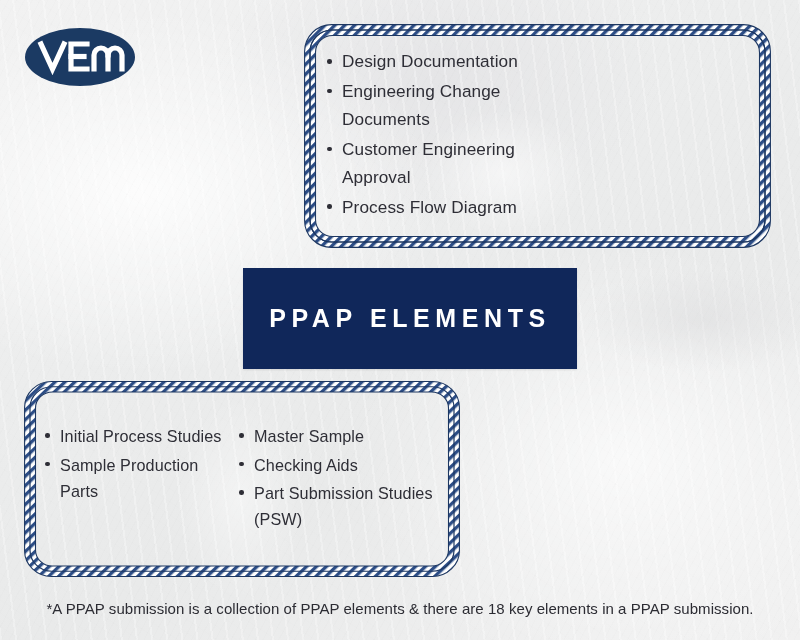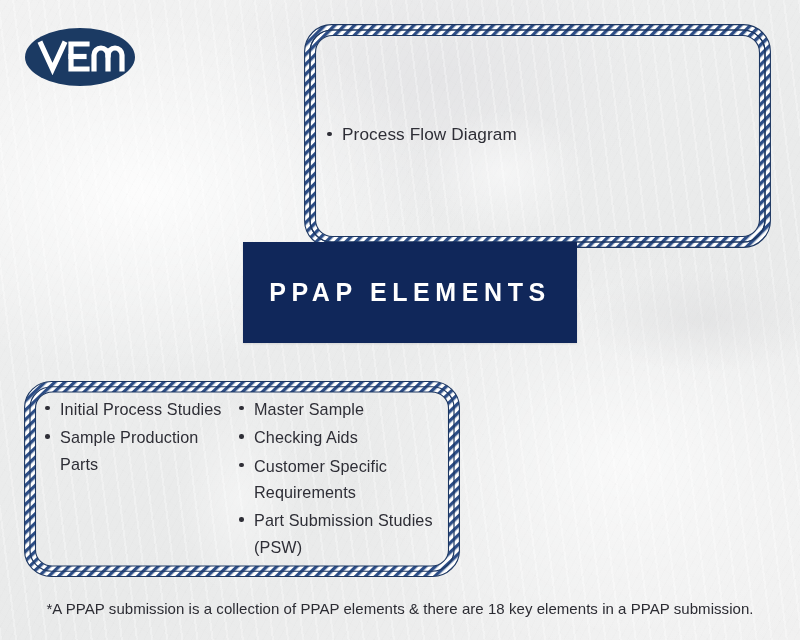--- a/index.html
+++ b/index.html
@@ -138,21 +138,21 @@
     line-height: 1.63;
     letter-spacing: 0.1px;
   }
   #box-bottom .col-a { width: 190px; margin-right: 4px; }
   #box-bottom .col-b { width: 200px; }
 
   
   #banner {
     position: absolute;
     left: 243px;
-    top: 242px;
+    top: 268px;
     width: 334px;
     height: 101px;
     display: flex;
     align-items: center;
     justify-content: center;
     box-shadow: 0 1px 2px rgba(0,0,0,0.10);
   }
   #banner-text {
     color: #ffffff;
     font-size: 25px;
@@ -208,20 +208,23 @@
       </defs>
       <rect x="6" y="6" width="455" height="212" rx="22" ry="22" fill="none" stroke="url(#ropeHatchTop)" stroke-width="11"></rect>
       <rect x="6" y="6" width="455" height="212" rx="22" ry="22" fill="none" stroke="#1d3761" stroke-width="1.2"></rect>
       <rect x="6" y="6" width="455" height="212" rx="22" ry="22" fill="none" stroke="#1d3761" stroke-width="1.2" style="stroke-dasharray:none" transform="translate(0,0)"></rect>
       <rect x="11.5" y="11.5" width="444" height="201" rx="17" ry="17" fill="none" stroke="#1d3761" stroke-width="1.1"></rect>
       <rect x="0.6" y="0.6" width="465.8" height="222.8" rx="27" ry="27" fill="none" stroke="#1d3761" stroke-width="1.1"></rect>
     </svg>
     <div class="rope-inner">
       <div class="cols">
         <ul class="bullets col-a">
+          <li>Design Documentation</li>
+          <li>Engineering Change Documents</li>
+          <li>Customer Engineering Approval</li>
           <li>Process Flow Diagram</li>
         </ul>
       </div>
     </div>
   </div>
 
   <div id="banner" style="background:#10275a;">
     <span id="banner-text">PPAP ELEMENTS</span>
   </div>
 
@@ -240,21 +243,20 @@
     </svg>
     <div class="rope-inner">
       <div class="cols">
         <ul class="bullets col-a">
           <li>Initial Process Studies</li>
           <li>Sample Production Parts</li>
         </ul>
         <ul class="bullets col-b">
           <li>Master Sample</li>
           <li>Checking Aids</li>
-          <li>Customer Specific Requirements</li>
           <li>Part Submission Studies (PSW)</li>
         </ul>
       </div>
     </div>
   </div>
 
   <div id="footnote">*A PPAP submission is a collection of PPAP elements &amp; there are 18 key elements in a PPAP submission.</div>
 
 </div>
 

